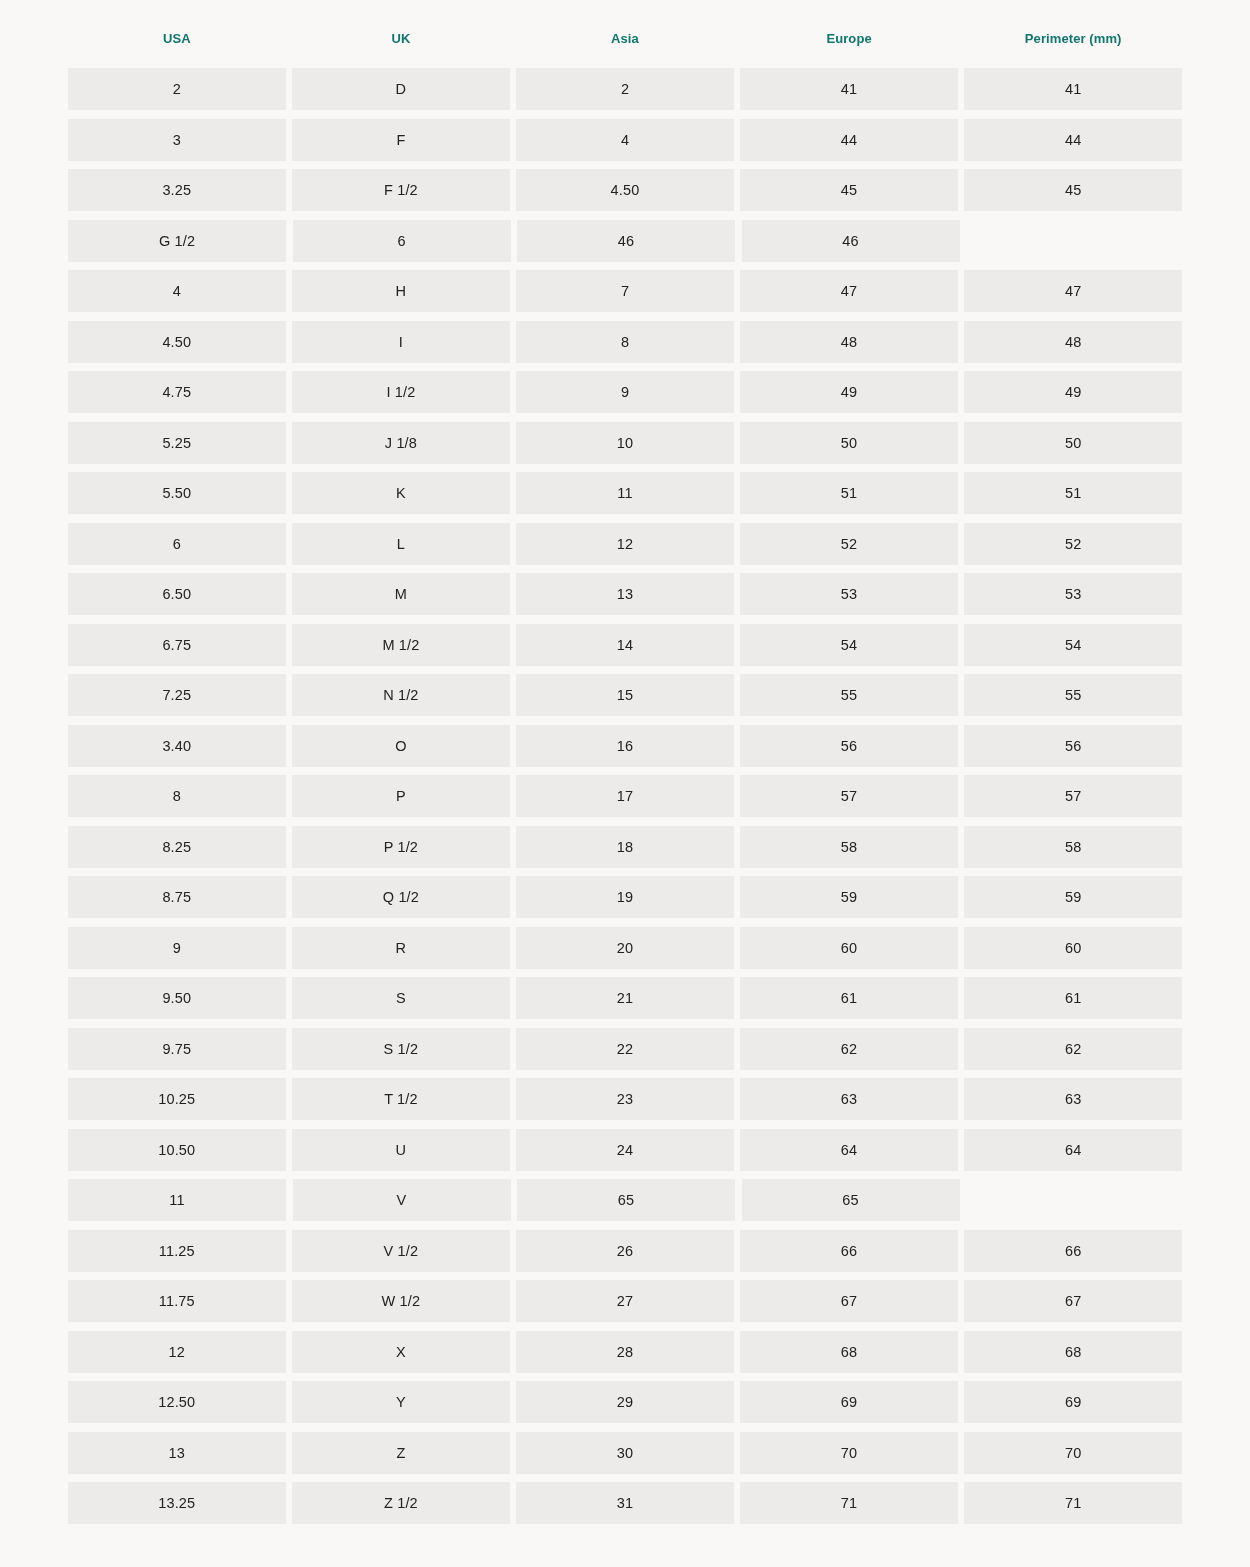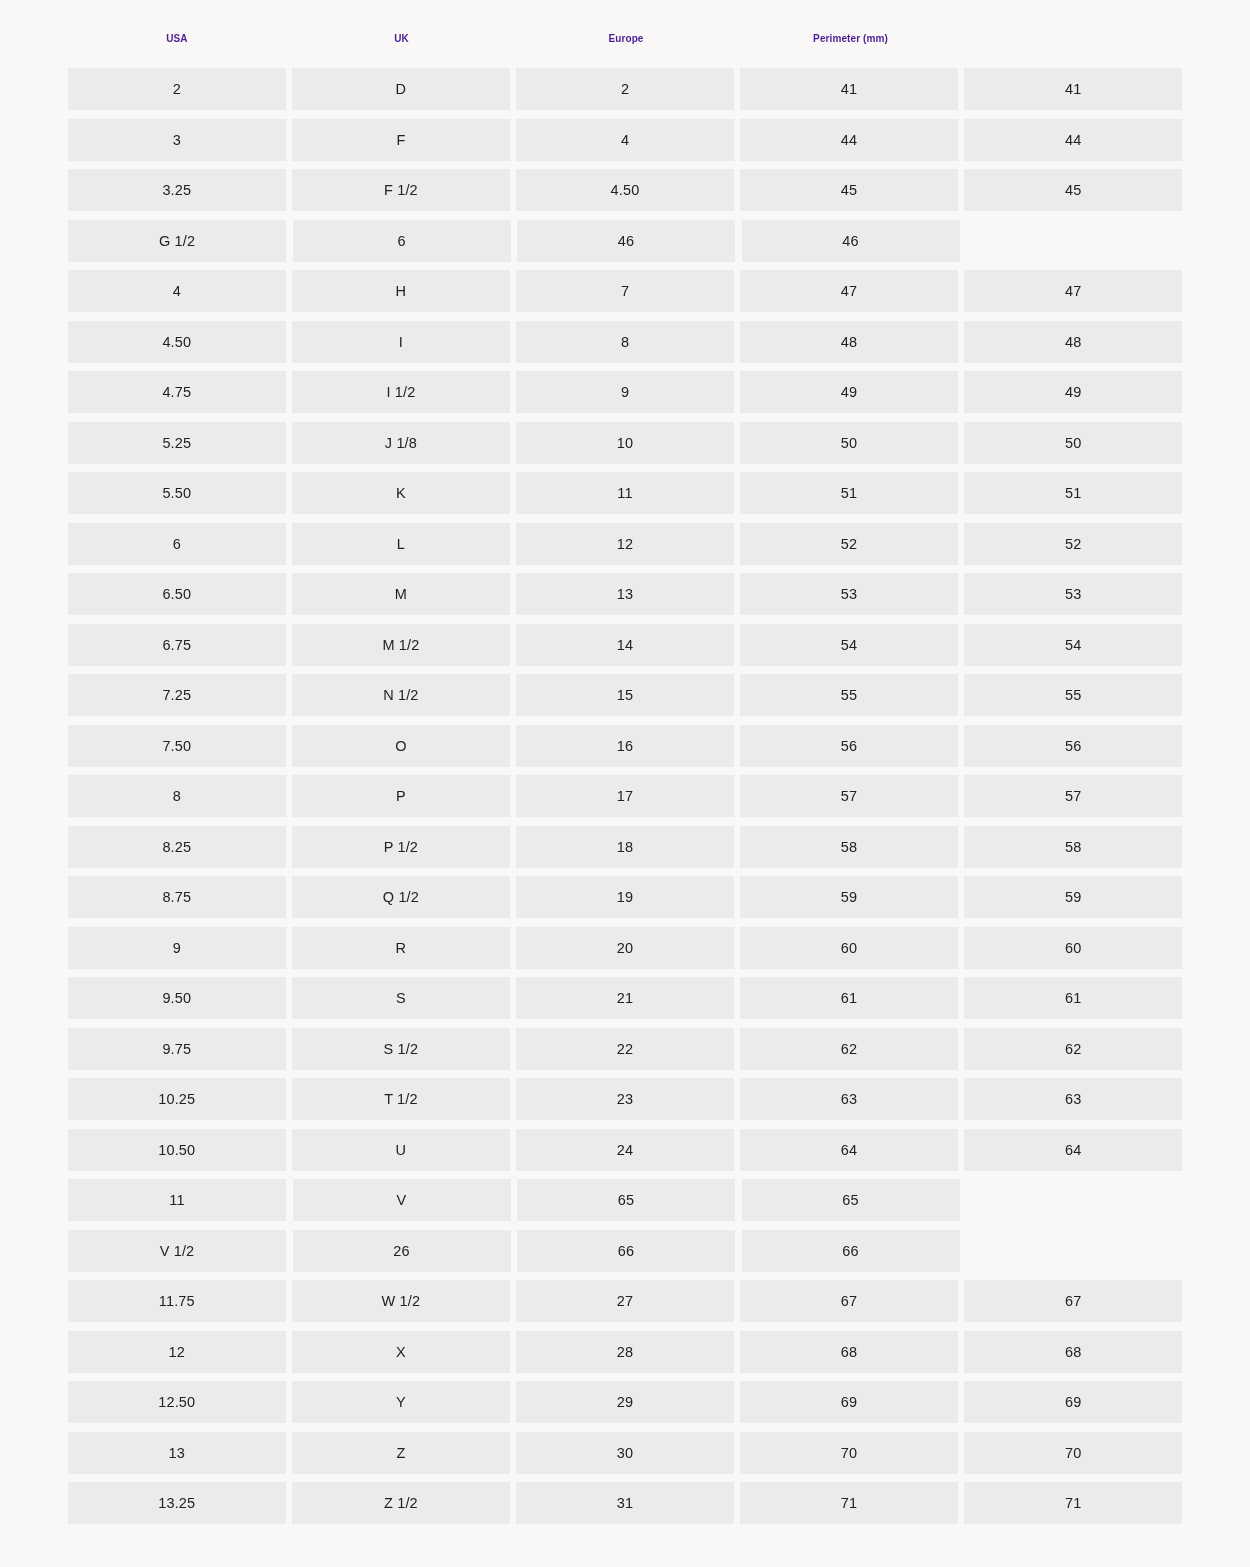--- a/index.html
+++ b/index.html
@@ -32,24 +32,24 @@
     height: 40px;
     margin-bottom: 10px;
   }
 
   .header-cell {
     width: 218px;
     margin-right: 6.5px;
     display: flex;
     align-items: center;
     justify-content: center;
-    font-size: 10px;
+    font-size: 13px;
     font-weight: bold;
     letter-spacing: 0.1px;
-    color: #4c1d95;
+    color: #0f766e;
   }
   .header-cell:last-child { margin-right: 0; }
 
   .data-row {
     height: 42px;
     margin-bottom: 8.5px;
   }
 
   .cell {
     width: 218px;
@@ -65,20 +65,21 @@
   }
   .cell:last-child { margin-right: 0; }
 </style>
 </head>
 <body>
 
 <div class="size-table">
   <div class="row header-row" id="header-row">
       <div class="header-cell">USA</div>
       <div class="header-cell">UK</div>
+      <div class="header-cell">Asia</div>
       <div class="header-cell">Europe</div>
       <div class="header-cell">Perimeter (mm)</div>
     </div>
   <div id="table-body">
       <div class="row data-row">
         <div class="cell">2</div>
         <div class="cell">D</div>
         <div class="cell">2</div>
         <div class="cell">41</div>
         <div class="cell">41</div>
@@ -160,21 +161,21 @@
         <div class="cell">54</div>
       </div>
       <div class="row data-row">
         <div class="cell">7.25</div>
         <div class="cell">N 1/2</div>
         <div class="cell">15</div>
         <div class="cell">55</div>
         <div class="cell">55</div>
       </div>
       <div class="row data-row">
-        <div class="cell">7.50</div>
+        <div class="cell">3.40</div>
         <div class="cell">O</div>
         <div class="cell">16</div>
         <div class="cell">56</div>
         <div class="cell">56</div>
       </div>
       <div class="row data-row">
         <div class="cell">8</div>
         <div class="cell">P</div>
         <div class="cell">17</div>
         <div class="cell">57</div>
@@ -229,20 +230,21 @@
         <div class="cell">64</div>
         <div class="cell">64</div>
       </div>
       <div class="row data-row">
         <div class="cell">11</div>
         <div class="cell">V</div>
         <div class="cell">65</div>
         <div class="cell">65</div>
       </div>
       <div class="row data-row">
+        <div class="cell">11.25</div>
         <div class="cell">V 1/2</div>
         <div class="cell">26</div>
         <div class="cell">66</div>
         <div class="cell">66</div>
       </div>
       <div class="row data-row">
         <div class="cell">11.75</div>
         <div class="cell">W 1/2</div>
         <div class="cell">27</div>
         <div class="cell">67</div>

